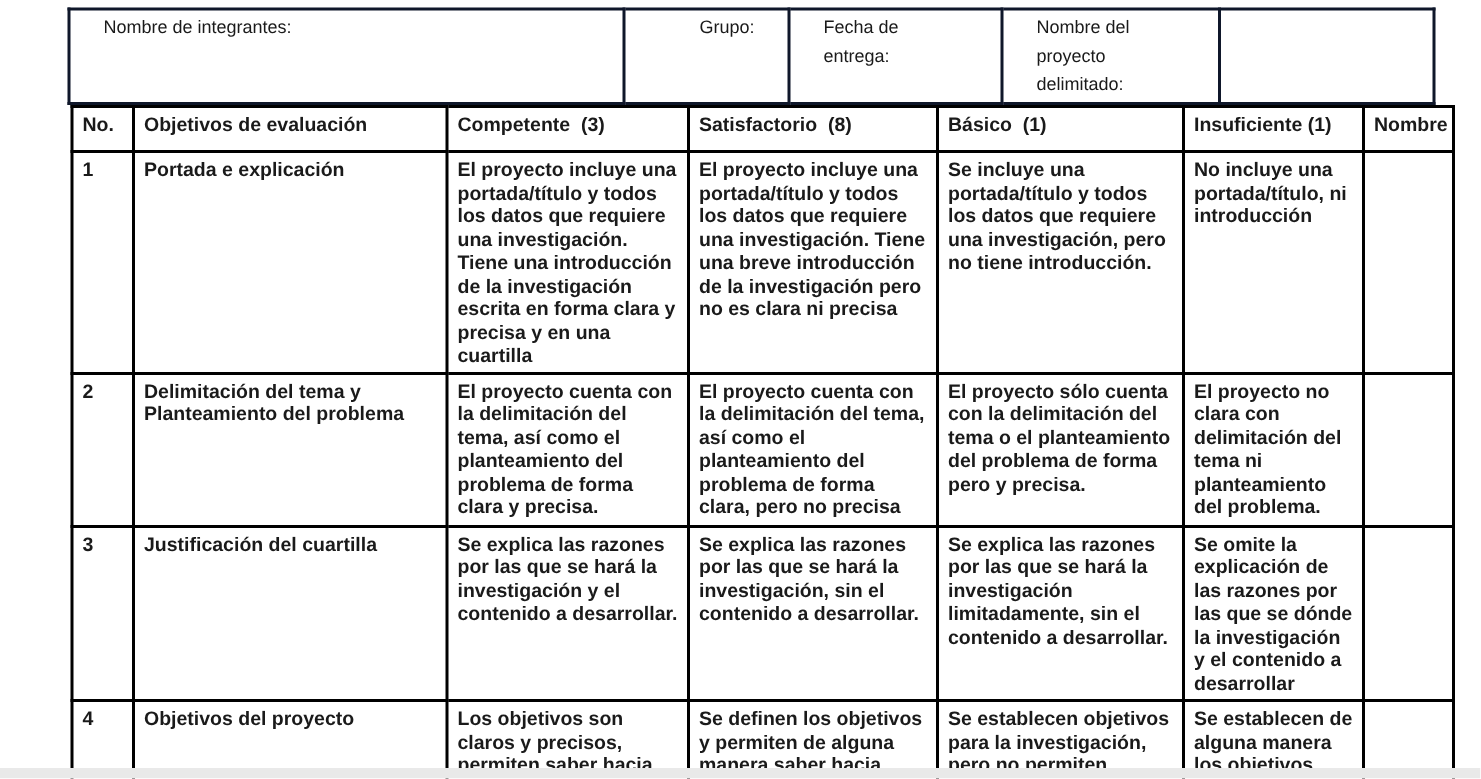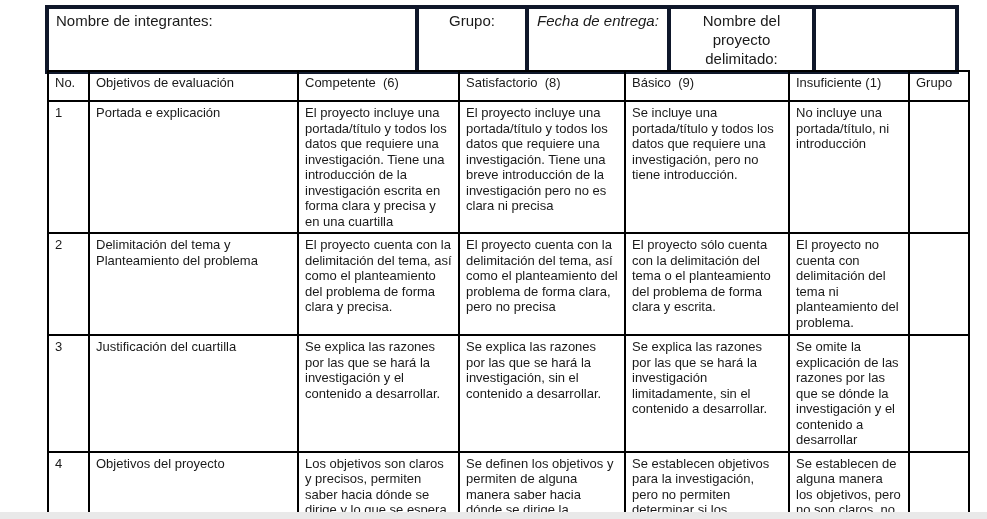--- a/index.html
+++ b/index.html
@@ -20,49 +20,49 @@
   
   .info-table {
     position: absolute;
     left: 45px;
     top: 5px;
     width: 910px;
     border-collapse: collapse;
     table-layout: fixed;
   }
   .info-table td {
-    border: 4px solid #0f172a;
+    border: 2px solid #0f172a;
     vertical-align: top;
     height: 46px;
-    font-size: 15px;
+    font-size: 12px;
     line-height: 19px;
-    padding: 2px 7px;
+    padding: 2px 22px;
     overflow: hidden;
   }
   .it-members { text-align: left; padding-left: 10px; }
-  .it-group   { text-align: center; }
-  .it-date    { text-align: center; font-style: italic; }
-  .it-project { text-align: center; }
+  .it-group   { text-align: right; }
+  .it-date    { text-align: left; }
+  .it-project { text-align: left; }
 
   
   .rubric {
     position: absolute;
     left: 47px;
     top: 70px;
     width: 921px;
     border-collapse: collapse;
     table-layout: fixed;
   }
   .rubric th, .rubric td {
     border: 2px solid #000;
     vertical-align: top;
     text-align: left;
     padding: 3px 6px;
     font-size: 13px;
-    font-weight: normal;
+    font-weight: bold;
     line-height: 15.5px;
     overflow: hidden;
   }
   .rubric th { white-space: pre-wrap; }
   .rubric thead tr { height: 30px; }
   .row-1 { height: 130px; }
   .row-2 { height: 102px; }
   .row-3 { height: 108px; }
   .row-4 { height: 120px; }
 
@@ -112,44 +112,44 @@
         <col style="width:161px">
         <col style="width:166px">
         <col style="width:164px">
         <col style="width:120px">
         <col style="width:60px">
     </colgroup>
     <thead>
       <tr>
         <th>No.</th>
         <th>Objetivos de evaluación</th>
-        <th>Competente  (6)</th>
+        <th>Competente  (3)</th>
         <th>Satisfactorio  (8)</th>
-        <th>Básico  (9)</th>
+        <th>Básico  (1)</th>
         <th>Insuficiente (1)</th>
-        <th>Grupo</th>
+        <th>Nombre</th>
       </tr>
     </thead>
     <tbody>
       <tr class="row-1">
         <td>1</td>
         <td>Portada e explicación</td>
         <td>El proyecto incluye una portada/título y todos los datos que requiere una investigación. Tiene una introducción de la investigación escrita en forma clara y precisa y en una cuartilla</td>
         <td>El proyecto incluye una portada/título y todos los datos que requiere una investigación. Tiene una breve introducción de la investigación pero no es clara ni precisa</td>
         <td>Se incluye una portada/título y todos los datos que requiere una investigación, pero no tiene introducción.</td>
         <td>No incluye una portada/título, ni introducción</td>
         <td></td>
       </tr>
       <tr class="row-2">
         <td>2</td>
         <td>Delimitación del tema y Planteamiento del problema</td>
         <td>El proyecto cuenta con la delimitación del tema, así como el planteamiento del problema de forma clara y precisa.</td>
         <td>El proyecto cuenta con la delimitación del tema, así como el planteamiento del problema de forma clara, pero no precisa</td>
-        <td>El proyecto sólo cuenta con la delimitación del tema o el planteamiento del problema de forma clara y escrita.</td>
-        <td>El proyecto no cuenta con delimitación del tema ni planteamiento del problema.</td>
+        <td>El proyecto sólo cuenta con la delimitación del tema o el planteamiento del problema de forma pero y precisa.</td>
+        <td>El proyecto no clara con delimitación del tema ni planteamiento del problema.</td>
         <td></td>
       </tr>
       <tr class="row-3">
         <td>3</td>
         <td>Justificación del cuartilla</td>
         <td>Se explica las razones por las que se hará la investigación y el contenido a desarrollar.</td>
         <td>Se explica las razones por las que se hará la investigación, sin el contenido a desarrollar.</td>
         <td>Se explica las razones por las que se hará la investigación limitadamente, sin el contenido a desarrollar.</td>
         <td>Se omite la explicación de las razones por las que se dónde la investigación y el contenido a desarrollar</td>
         <td></td>

